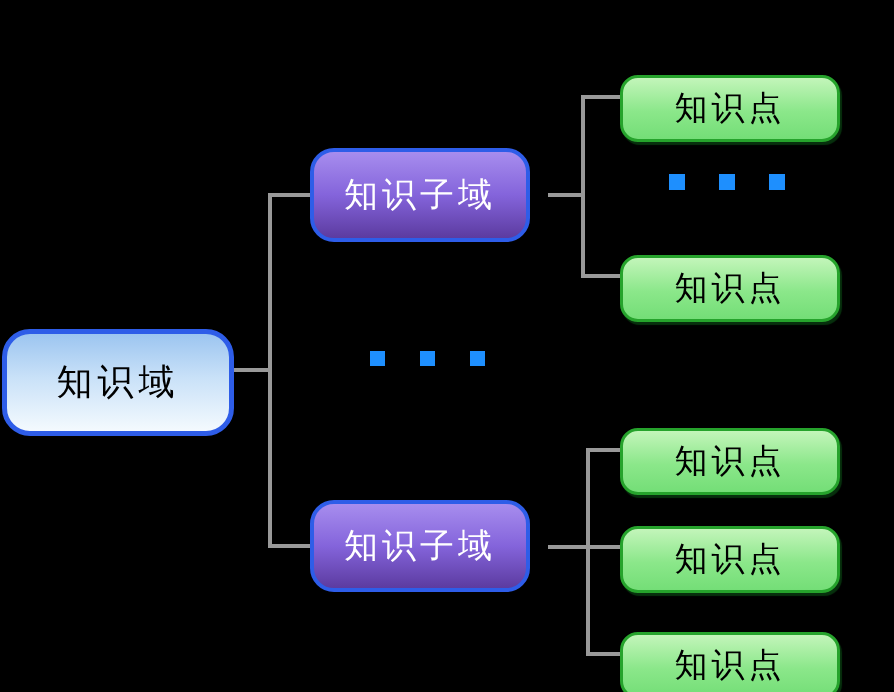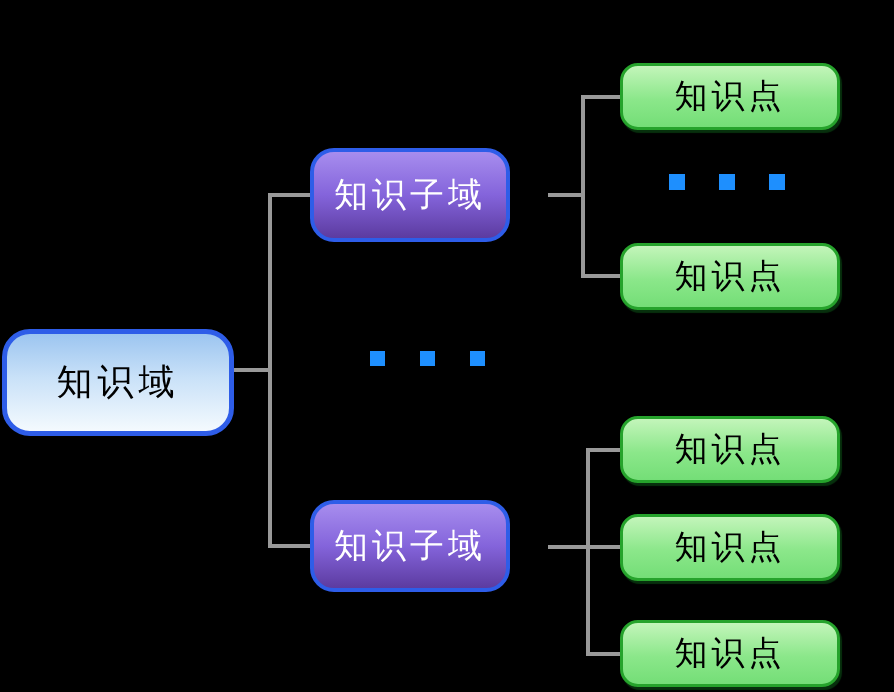--- a/index.html
+++ b/index.html
@@ -14,33 +14,34 @@
     position:absolute;display:flex;align-items:center;justify-content:center;
     box-sizing:border-box;text-align:center;white-space:nowrap;
   }
   .root{
     left:2px;top:317px;width:232px;height:107px;
     border:5px solid #2E5DE8;border-radius:28px;
     background:linear-gradient(180deg,#9CC5F0 0%,#C9E1F8 45%,#F4FAFE 100%);
     color:#000;font-size:36px;letter-spacing:5px;margin-top:12px;
   }
   .sub{
-    left:310px;width:200px;height:94px;
+    left:310px;width:220px;height:94px;
     border:4px solid #2E5DE8;border-radius:24px;
     background:linear-gradient(180deg,#A78DEE 0%,#8464DB 50%,#5C3BA0 100%);
     color:#fff;font-size:34px;letter-spacing:4px;
   }
   .sub-top{top:148px;}
   .sub-bottom{top:500px;height:92px;}
   .point{
     left:620px;width:220px;height:67px;
     border:3px solid #26A32C;border-radius:18px;
     background:linear-gradient(180deg,#C3F5BA 0%,#8BE78A 55%,#74DE77 100%);
     color:#000;font-size:33px;letter-spacing:4px;
     box-shadow:2px 3px 1px rgba(12,80,22,.6);
+    margin-top:12px;
   }
   .p1{top:63px;}  .p2{top:243px;} .p3{top:416px;} .p4{top:514px;} .p5{top:620px;}
   
   .sq{position:absolute;background:#1E8FFE;}
   .sq-mid{width:15px;height:15px;top:351px;}
   .sq-right{width:16px;height:16px;top:174px;}
 </style>
 </head>
 <body>
 

